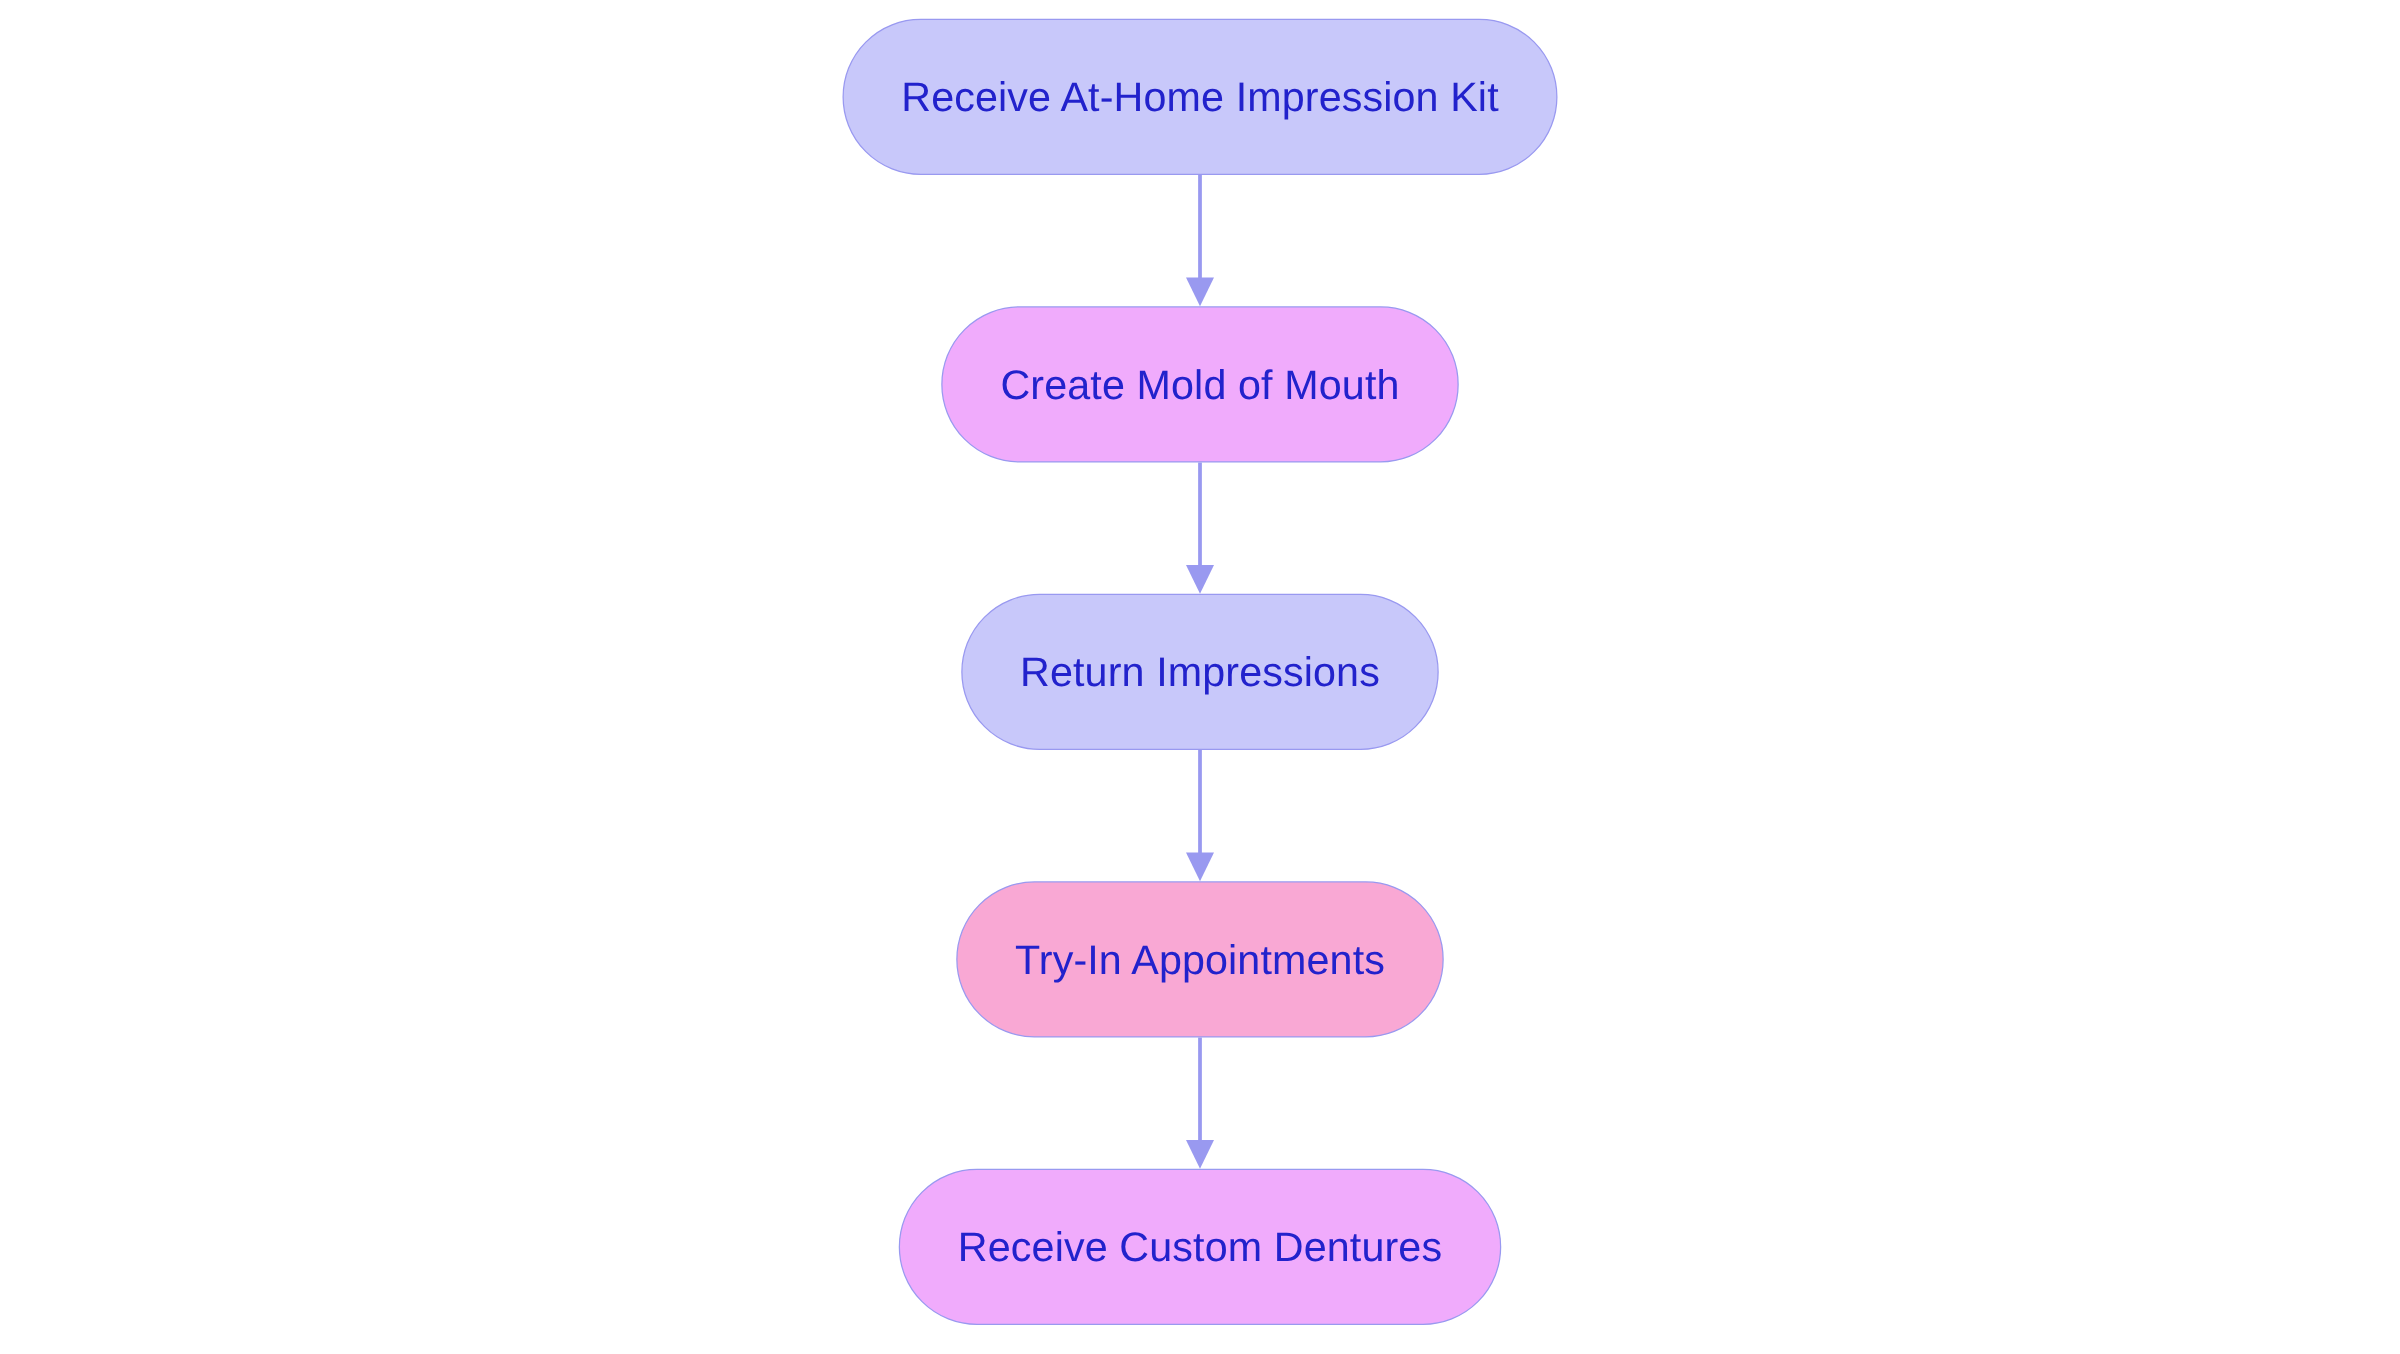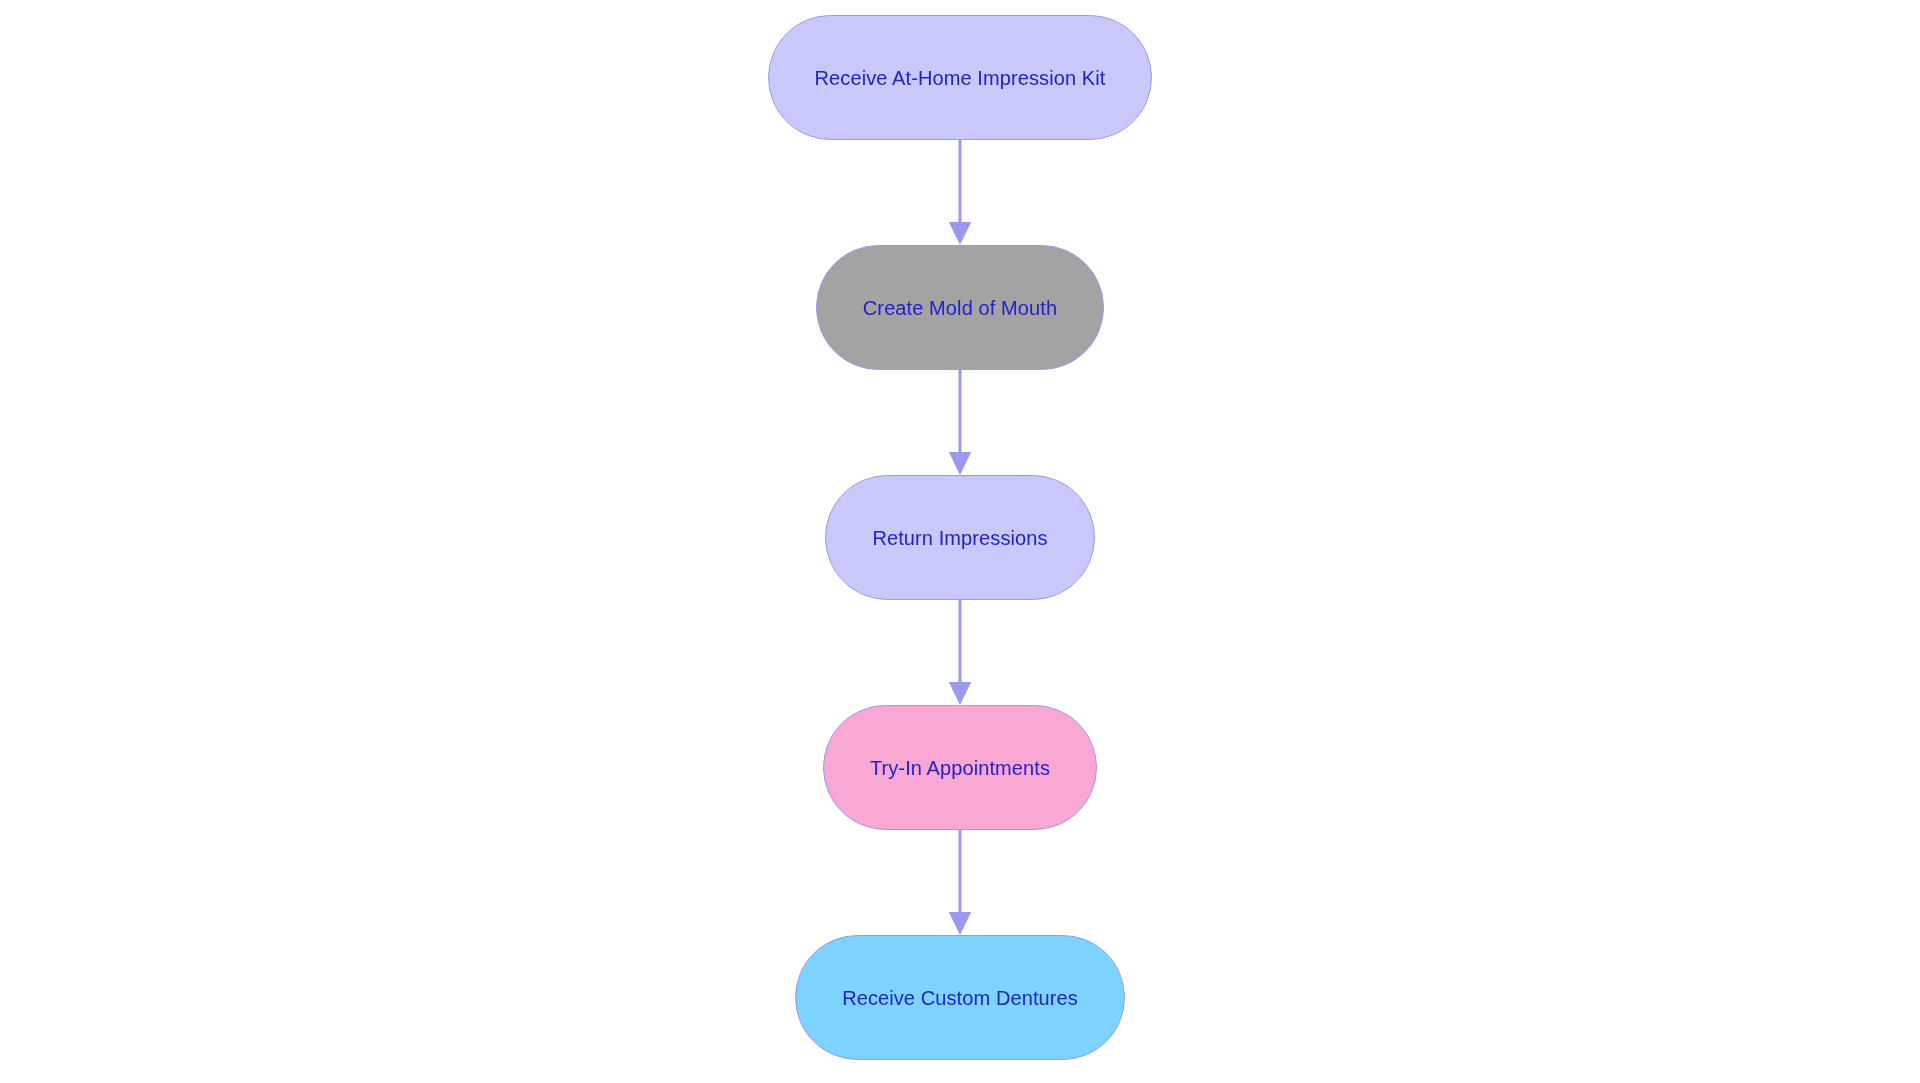--- a/index.html
+++ b/index.html
@@ -43,21 +43,21 @@
     background-color: #c8c8fa;
     border: 1.6px solid #9999f0;
     border-radius: 62.5px;
     padding: 0 46px;
     white-space: nowrap;
     flex: 0 0 auto;
   }
 
   .flow-node-label {
     color: #2222cc;
-    font-size: 20px;
+    font-size: 33px;
     font-weight: 400;
     line-height: 1;
     letter-spacing: 0.1px;
     font-family: "Liberation Sans", "DejaVu Sans", sans-serif;
     user-select: none;
   }
 
   .flow-connector {
     flex: 0 0 auto;
     height: 105px;
@@ -91,21 +91,21 @@
       <span class="flow-node-label" style="color: rgb(34, 34, 204);">Receive At-Home Impression Kit</span>
     </div>
 
     <div class="flow-connector">
       <svg viewBox="0 0 30 105" xmlns="http://www.w3.org/2000/svg" aria-hidden="true">
         <line x1="15" y1="0" x2="15" y2="84" stroke="#9999f0" stroke-width="3"></line>
         <polygon points="15,105 3.8,82 26.2,82" fill="#9999f0"></polygon>
       </svg>
     </div>
 
-    <div class="flow-node" style="background-color: #a3a3a3; border-color: rgb(153, 153, 240);">
+    <div class="flow-node" style="background-color: #f0abfc; border-color: rgb(153, 153, 240);">
       <span class="flow-node-label" style="color: rgb(34, 34, 204);">Create Mold of Mouth</span>
     </div>
 
     <div class="flow-connector">
       <svg viewBox="0 0 30 105" xmlns="http://www.w3.org/2000/svg" aria-hidden="true">
         <line x1="15" y1="0" x2="15" y2="84" stroke="#9999f0" stroke-width="3"></line>
         <polygon points="15,105 3.8,82 26.2,82" fill="#9999f0"></polygon>
       </svg>
     </div>
 
@@ -124,18 +124,18 @@
       <span class="flow-node-label" style="color: rgb(34, 34, 204);">Try-In Appointments</span>
     </div>
 
     <div class="flow-connector">
       <svg viewBox="0 0 30 105" xmlns="http://www.w3.org/2000/svg" aria-hidden="true">
         <line x1="15" y1="0" x2="15" y2="84" stroke="#9999f0" stroke-width="3"></line>
         <polygon points="15,105 3.8,82 26.2,82" fill="#9999f0"></polygon>
       </svg>
     </div>
 
-    <div class="flow-node" style="background-color: #7dd3fc; border-color: rgb(153, 153, 240);">
+    <div class="flow-node" style="background-color: #f0abfc; border-color: rgb(153, 153, 240);">
       <span class="flow-node-label" style="color: rgb(34, 34, 204);">Receive Custom Dentures</span>
     </div>
 
   </div>
 </div>
 
 </body></html>

